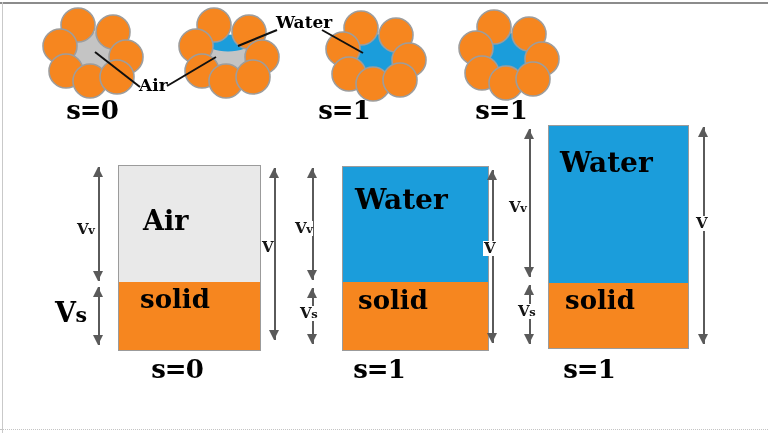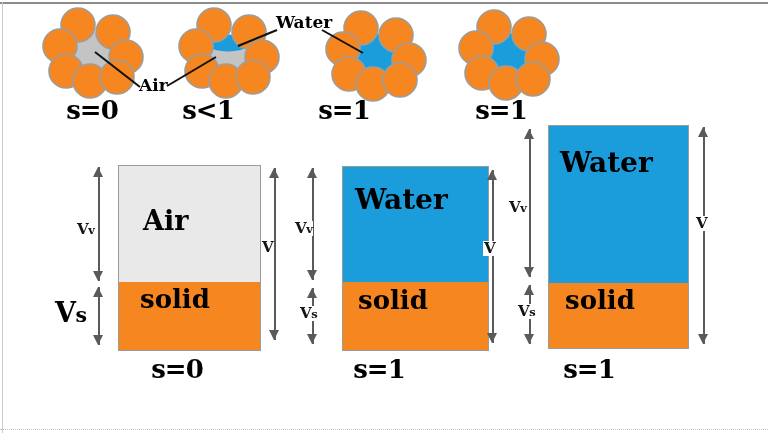--- a/index.html
+++ b/index.html
@@ -131,21 +131,20 @@
     <line class="ptr-line" x1="95" y1="52" x2="140" y2="87"></line>
     <line class="ptr-line" x1="167" y1="86" x2="216" y2="57"></line>
     <line class="ptr-line" x1="277" y1="30" x2="238" y2="46"></line>
     <line class="ptr-line" x1="322" y1="30" x2="363" y2="53"></line>
   </svg>
 
   <div class="ptr-label air-label">Air</div>
   <div class="ptr-label water-label">Water</div>
 
   <div class="toplabel tl1">s=0</div>
-  <div class="toplabel tl2">s&lt;1</div>
   <div class="toplabel tl3">s=1</div>
   <div class="toplabel tl4">s=1</div>
 
   <div class="box d1box">
     <div class="layer ltop fill-air">
       <span>Air</span>
     </div>
     <div class="layer lbot fill-solid">
       <span>solid</span>
     </div>

